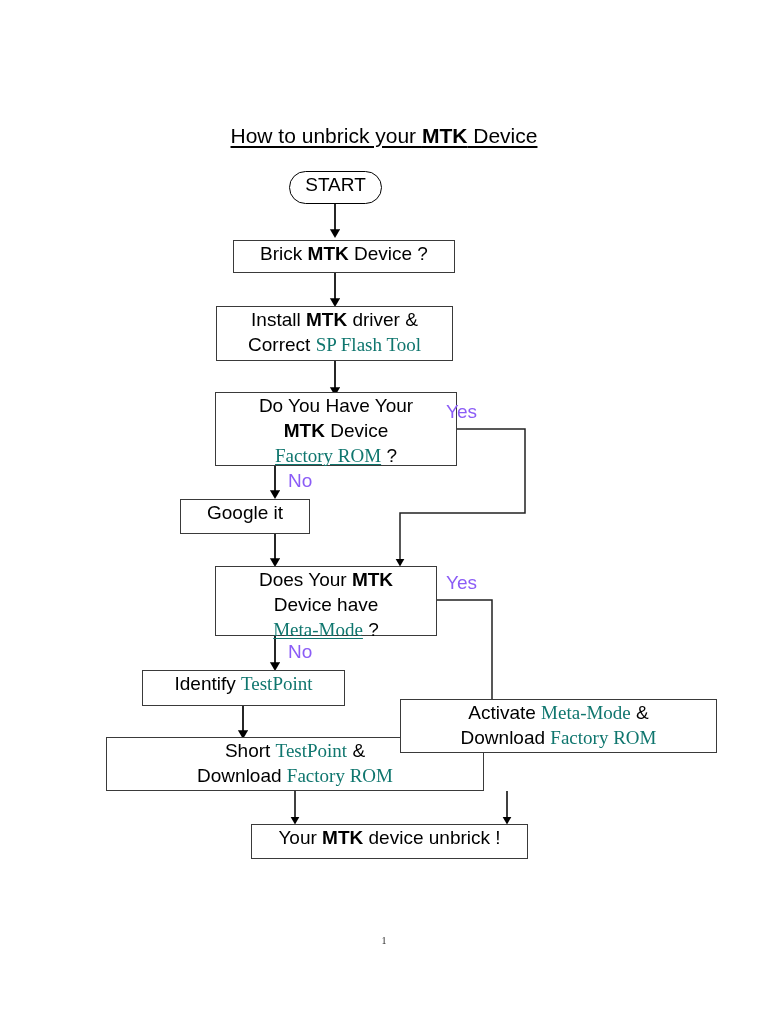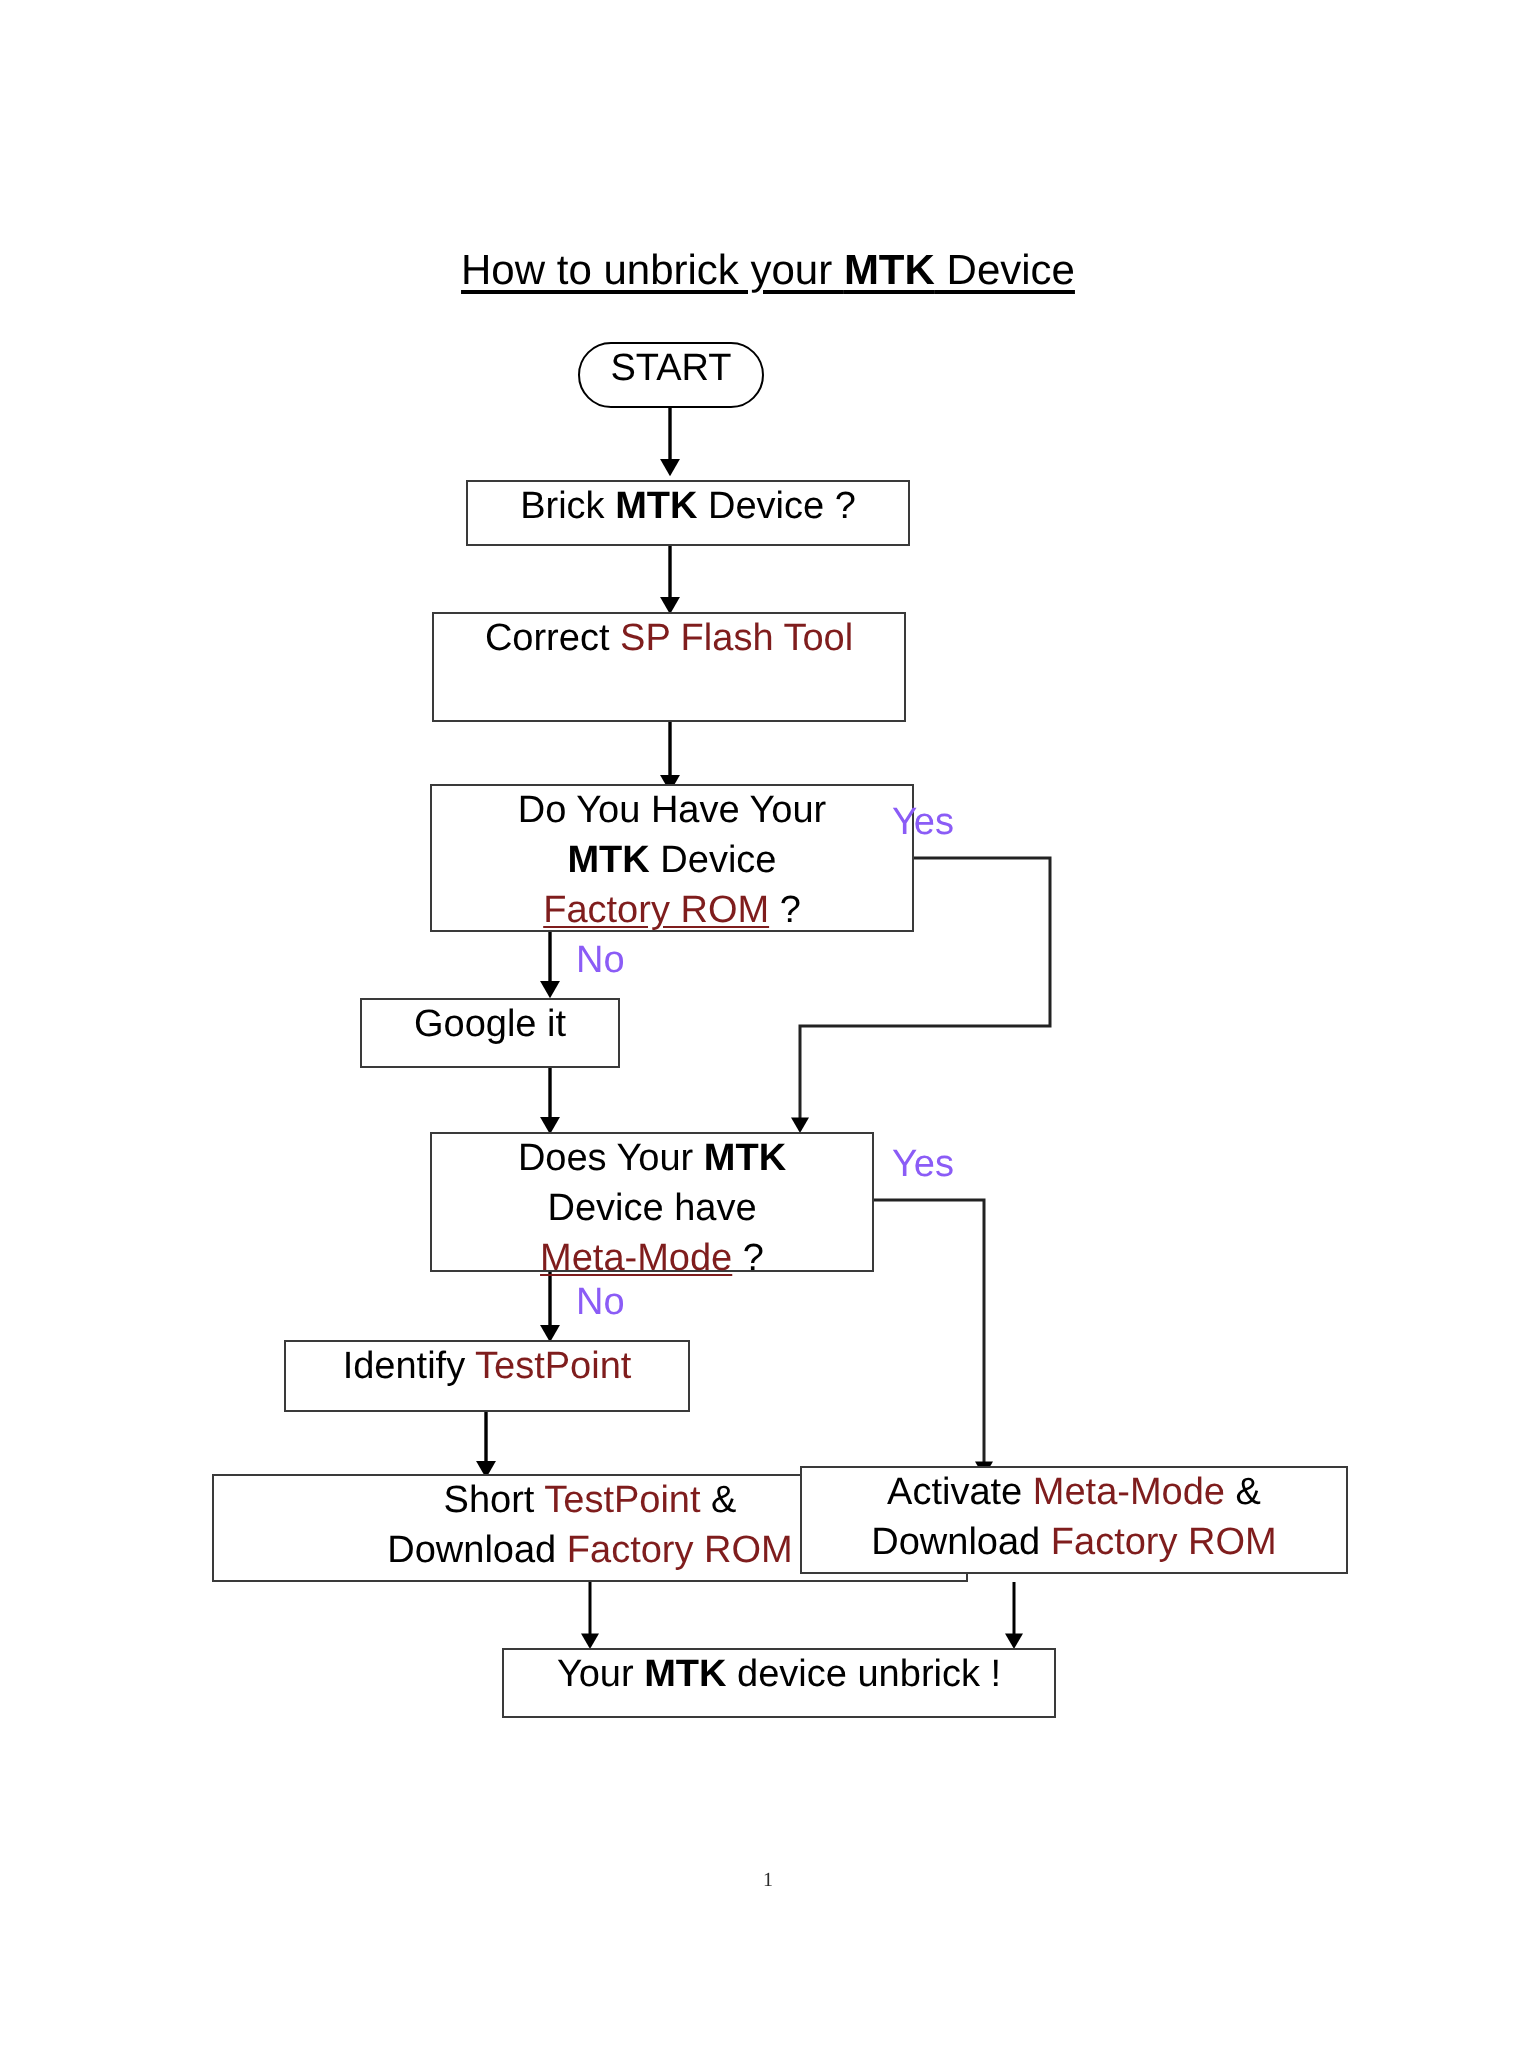--- a/index.html
+++ b/index.html
@@ -66,21 +66,22 @@
   .node.terminator {
     border-radius: 20px;
     border-color: #000000;
     border-width: 1.6px;
   }
   .node .ln { display: block; }
 
   
   b.k { font-weight: bold; }
   span.lnk {
-    color: #7f1d1d;
+    color: #0f766e;
+    font-family: Liberation Serif, serif;
   }
   span.lnk.u {
     text-decoration: underline;
     text-underline-offset: 2px;
   }
 
   
   .edge-label {
     position: absolute;
     font-size: 19px;
@@ -143,20 +144,21 @@
 
   <div class="node terminator" style="left:289px; top:171px; width:93px; height:33px;">
     <span class="ln"><span>START</span></span>
   </div>
 
   <div class="node" style="left:233px; top:240px; width:222px; height:33px;">
     <span class="ln"><span>Brick </span><b class="k">MTK</b><span> Device ?</span></span>
   </div>
 
   <div class="node" style="left:216px; top:306px; width:237px; height:55px;">
+    <span class="ln"><span>Install </span><b class="k">MTK</b><span> driver &amp;</span></span>
     <span class="ln"><span>Correct </span><span class="lnk">SP Flash Tool</span></span>
   </div>
 
   <div class="node" style="left:215px; top:392px; width:242px; height:74px;">
     <span class="ln"><span>Do You Have Your</span></span>
     <span class="ln"><b class="k">MTK</b><span> Device</span></span>
     <span class="ln"><span class="lnk u">Factory ROM</span><span> ?</span></span>
   </div>
 
   <div class="node" style="left:215px; top:566px; width:222px; height:70px;">
@@ -171,21 +173,21 @@
 
   <div class="node" style="left:142px; top:670px; width:203px; height:36px;">
     <span class="ln"><span>Identify </span><span class="lnk">TestPoint</span></span>
   </div>
 
   <div class="node" style="left:106px; top:737px; width:378px; height:54px;">
     <span class="ln"><span>Short </span><span class="lnk">TestPoint</span><span> &amp;</span></span>
     <span class="ln"><span>Download </span><span class="lnk">Factory ROM</span></span>
   </div>
 
-  <div class="node" style="left:400px; top:733px; width:274px; height:54px;">
+  <div class="node" style="left:400px; top:699px; width:317px; height:54px;">
     <span class="ln"><span>Activate </span><span class="lnk">Meta-Mode</span><span> &amp;</span></span>
     <span class="ln"><span>Download </span><span class="lnk">Factory ROM</span></span>
   </div>
 
   <div class="node" style="left:251px; top:824px; width:277px; height:35px;">
     <span class="ln"><span>Your </span><b class="k">MTK</b><span> device unbrick !</span></span>
   </div>
 
   <div class="edge-label" style="left:446px; top:401px;">Yes</div>
 

